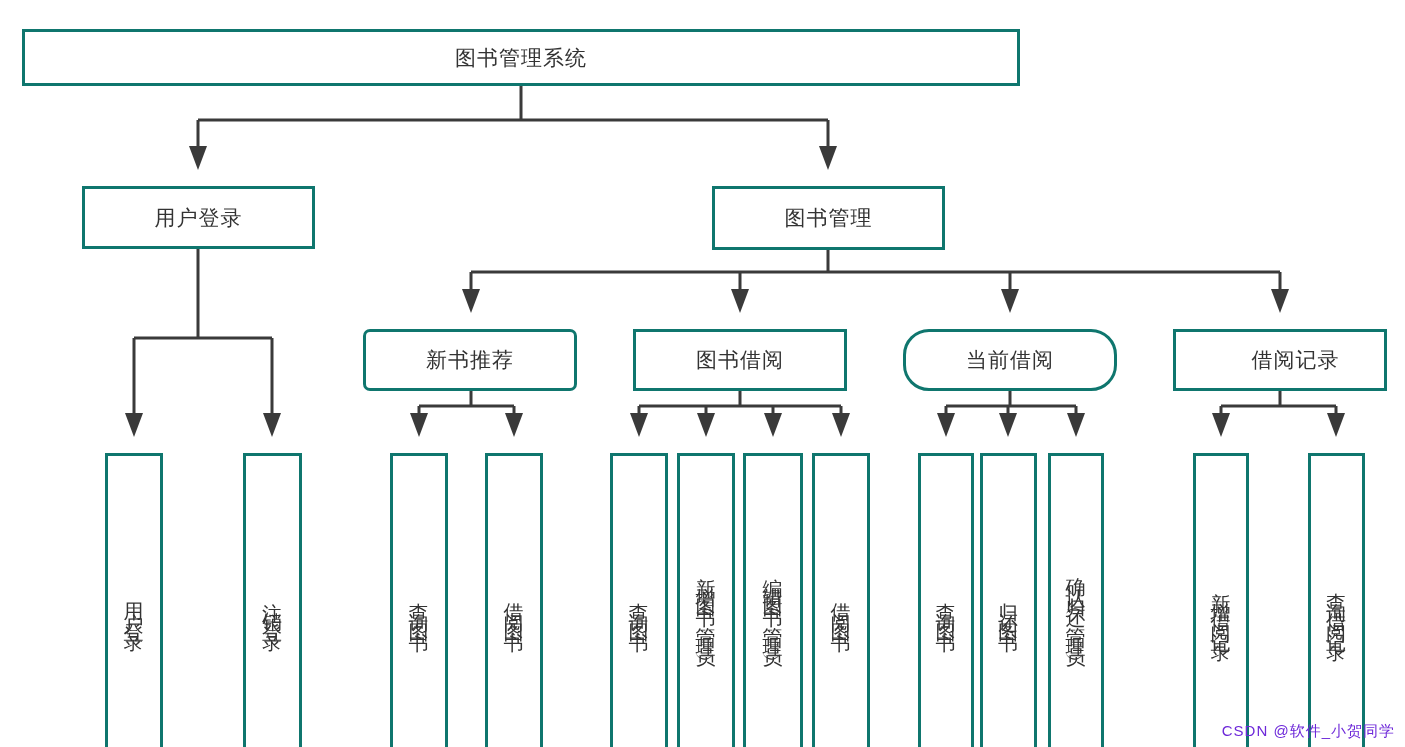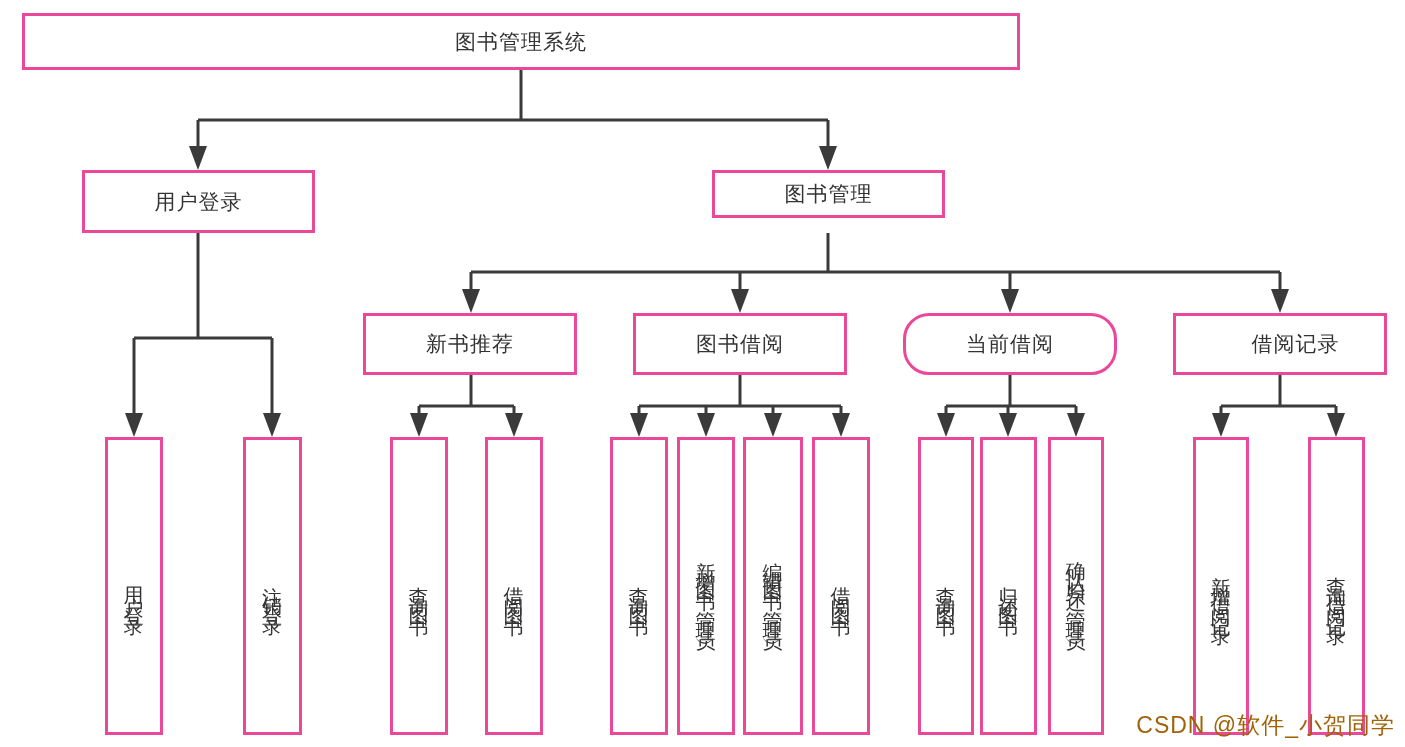--- a/index.html
+++ b/index.html
@@ -2,43 +2,44 @@
 <html><head>
 <meta charset="utf-8">
 <style>
   html,body{margin:0;padding:0;background:#ffffff;}
   body{font-family:"Liberation Sans","DejaVu Sans",sans-serif;}
   .canvas{position:relative;width:1405px;height:747px;background:#ffffff;overflow:hidden;}
   .connectors{position:absolute;left:0;top:0;width:1405px;height:747px;z-index:1;}
   .box{
     position:absolute;
     box-sizing:border-box;
-    border:3px solid #ec4899;
+    border:3px solid #0f766e;
     background:#ffffff;
     display:flex;
     align-items:center;
     justify-content:center;
     color:#333333;
     z-index:2;
+    margin-top:16px;
   }
   .hlabel{font-size:21px;letter-spacing:1px;white-space:nowrap;}
   .leaf .vtext{
     writing-mode:vertical-rl;
     text-orientation:mixed;
     font-size:20px;
     letter-spacing:10px;
     margin-bottom:-10px;
     line-height:1;
     white-space:nowrap;
   }
   
   .b-root{left:22px;top:13px;width:998px;height:57px;}
   .b-userlogin{left:82px;top:170px;width:233px;height:63px;}
-  .b-bookmgmt{left:712px;top:170px;width:233px;height:48px;}
-  .b-newrec{left:363px;top:313px;width:214px;height:62px;}
+  .b-bookmgmt{left:712px;top:170px;width:233px;height:64px;}
+  .b-newrec{left:363px;top:313px;width:214px;height:62px;border-radius:7px;}
   .b-borrow{left:633px;top:313px;width:214px;height:62px;}
   .b-current{left:903px;top:313px;width:214px;height:62px;border-radius:26px;}
   .b-records{left:1173px;top:313px;width:214px;height:62px;padding-left:31px;}
   .leaf{top:437px;height:298px;}
   .l1{left:105px;width:58px;}
   .l2{left:243px;width:59px;}
   .l3{left:390px;width:58px;}
   .l4{left:485px;width:58px;}
   .l5{left:610px;width:58px;}
   .l6{left:677px;width:58px;}
@@ -46,22 +47,22 @@
   .l8{left:812px;width:58px;}
   .l9{left:918px;width:56px;}
   .l10{left:980px;width:57px;}
   .l11{left:1048px;width:56px;}
   .l12{left:1193px;width:56px;}
   .l13{left:1308px;width:57px;}
   .watermark{
     position:absolute;
     right:10px;
     bottom:6px;
-    color:#a16207;
-    font-size:23px;
+    color:#6d28d9;
+    font-size:15px;
     letter-spacing:1px;
     z-index:5;
     white-space:nowrap;
   }
 </style>
 </head>
 <body>
 
 <div class="canvas">
 

